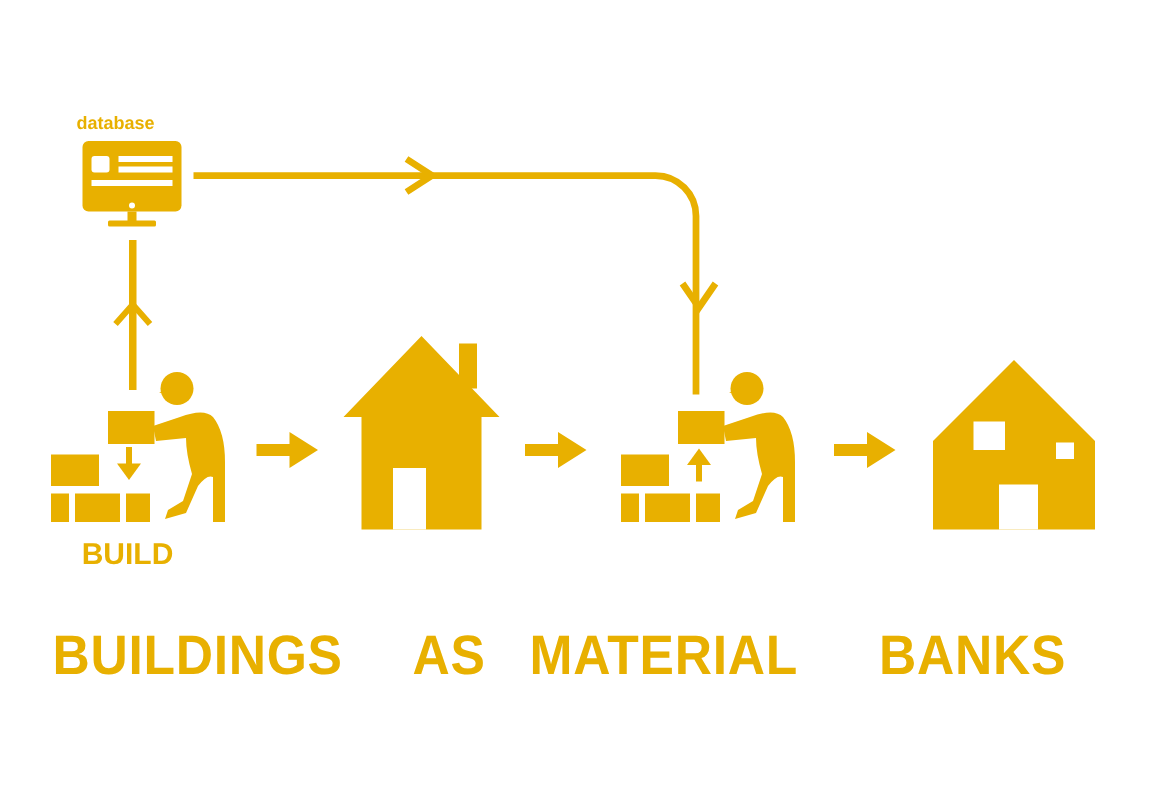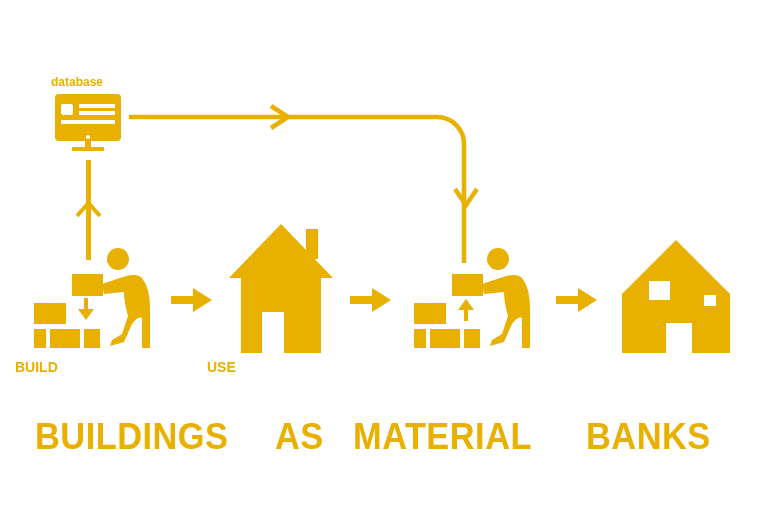--- a/index.html
+++ b/index.html
@@ -1,19 +1,19 @@
 <!DOCTYPE html>
 <html><head>
 <meta charset="utf-8">
 <style>
   html, body { margin:0; padding:0; background:#ffffff; }
   body { width:768px; height:532px; position:relative; overflow:hidden; font-family:"Liberation Sans", sans-serif; }
   #canvas { position:absolute; left:0; top:16px; width:712px; height:532px; }
   .lbl { position:absolute; color:#e8b000; font-family:"Liberation Sans", sans-serif; font-weight:bold; white-space:nowrap; }
-  .stage-label { font-size:14px; width:140px; transform:translateX(-50%); top:343px; }
+  .stage-label { font-size:20px; text-align:center; width:140px; transform:translateX(-50%); top:343px; }
   .db-label { font-size:12px; left:51px; top:59px; }
   .title { font-size:37px; top:400px; letter-spacing:0.5px; transform:scaleX(0.93); transform-origin:left top; }
 </style>
 </head>
 <body>
 
 <div id="canvas">
 <svg width="768" height="532" viewBox="0 0 768 532" xmlns="http://www.w3.org/2000/svg" style="position:absolute;left:0;top:0">
   <g fill="#e8b000" stroke="none">
 
@@ -88,19 +88,18 @@
       <rect x="649" y="265" width="21" height="19" fill="#fff"></rect>
       <rect x="704" y="279" width="12" height="11" fill="#fff"></rect>
       <rect x="666" y="307" width="26" height="30" fill="#fff"></rect>
     </g>
   </g>
 </svg>
 
 <div class="lbl db-label">database</div>
 
 <div class="lbl stage-label" style="left:85px">BUILD</div>
-<div class="lbl stage-label" style="left:277px">USE</div>
 
 <div class="lbl title" style="left:35px">BUILDINGS</div>
 <div class="lbl title" style="left:275px">AS</div>
 <div class="lbl title" style="left:353px">MATERIAL</div>
 <div class="lbl title" style="left:586px">BANKS</div>
 </div>
 
 </body></html>

